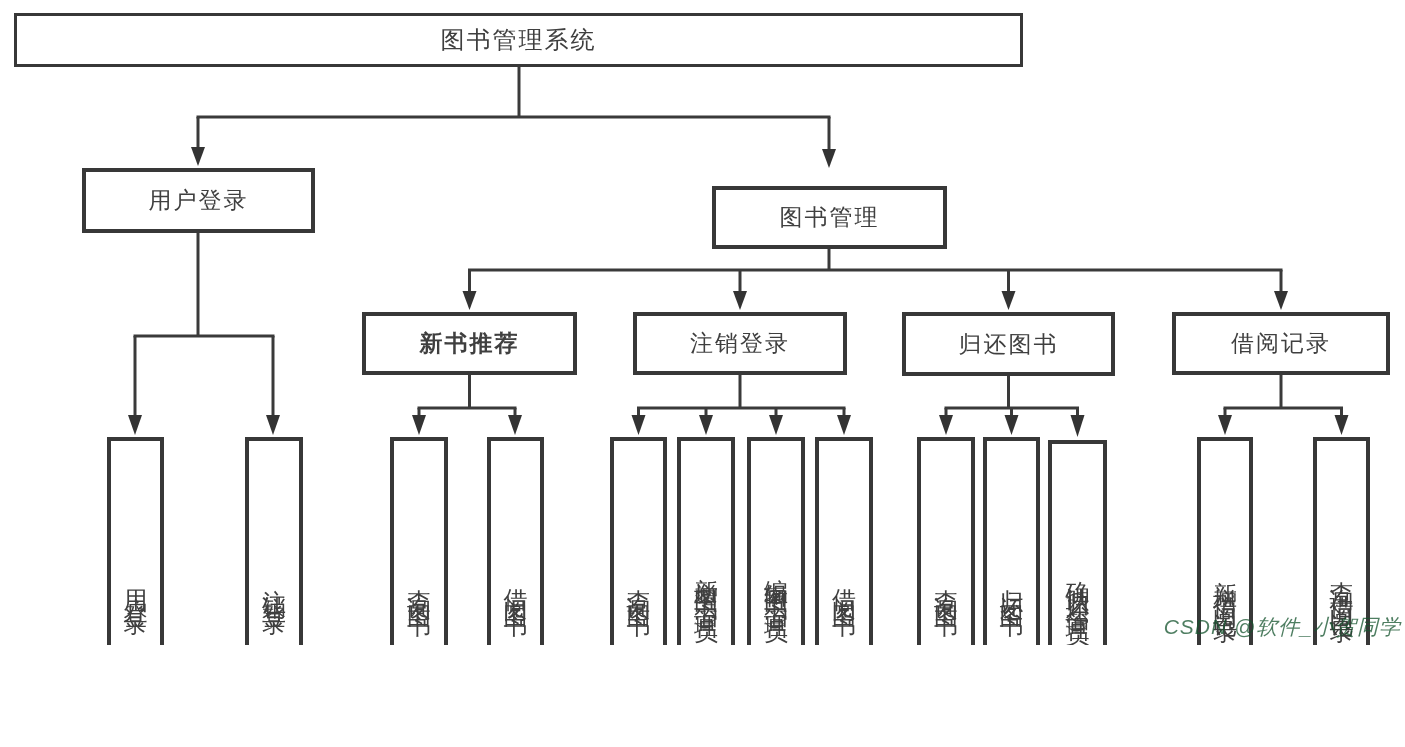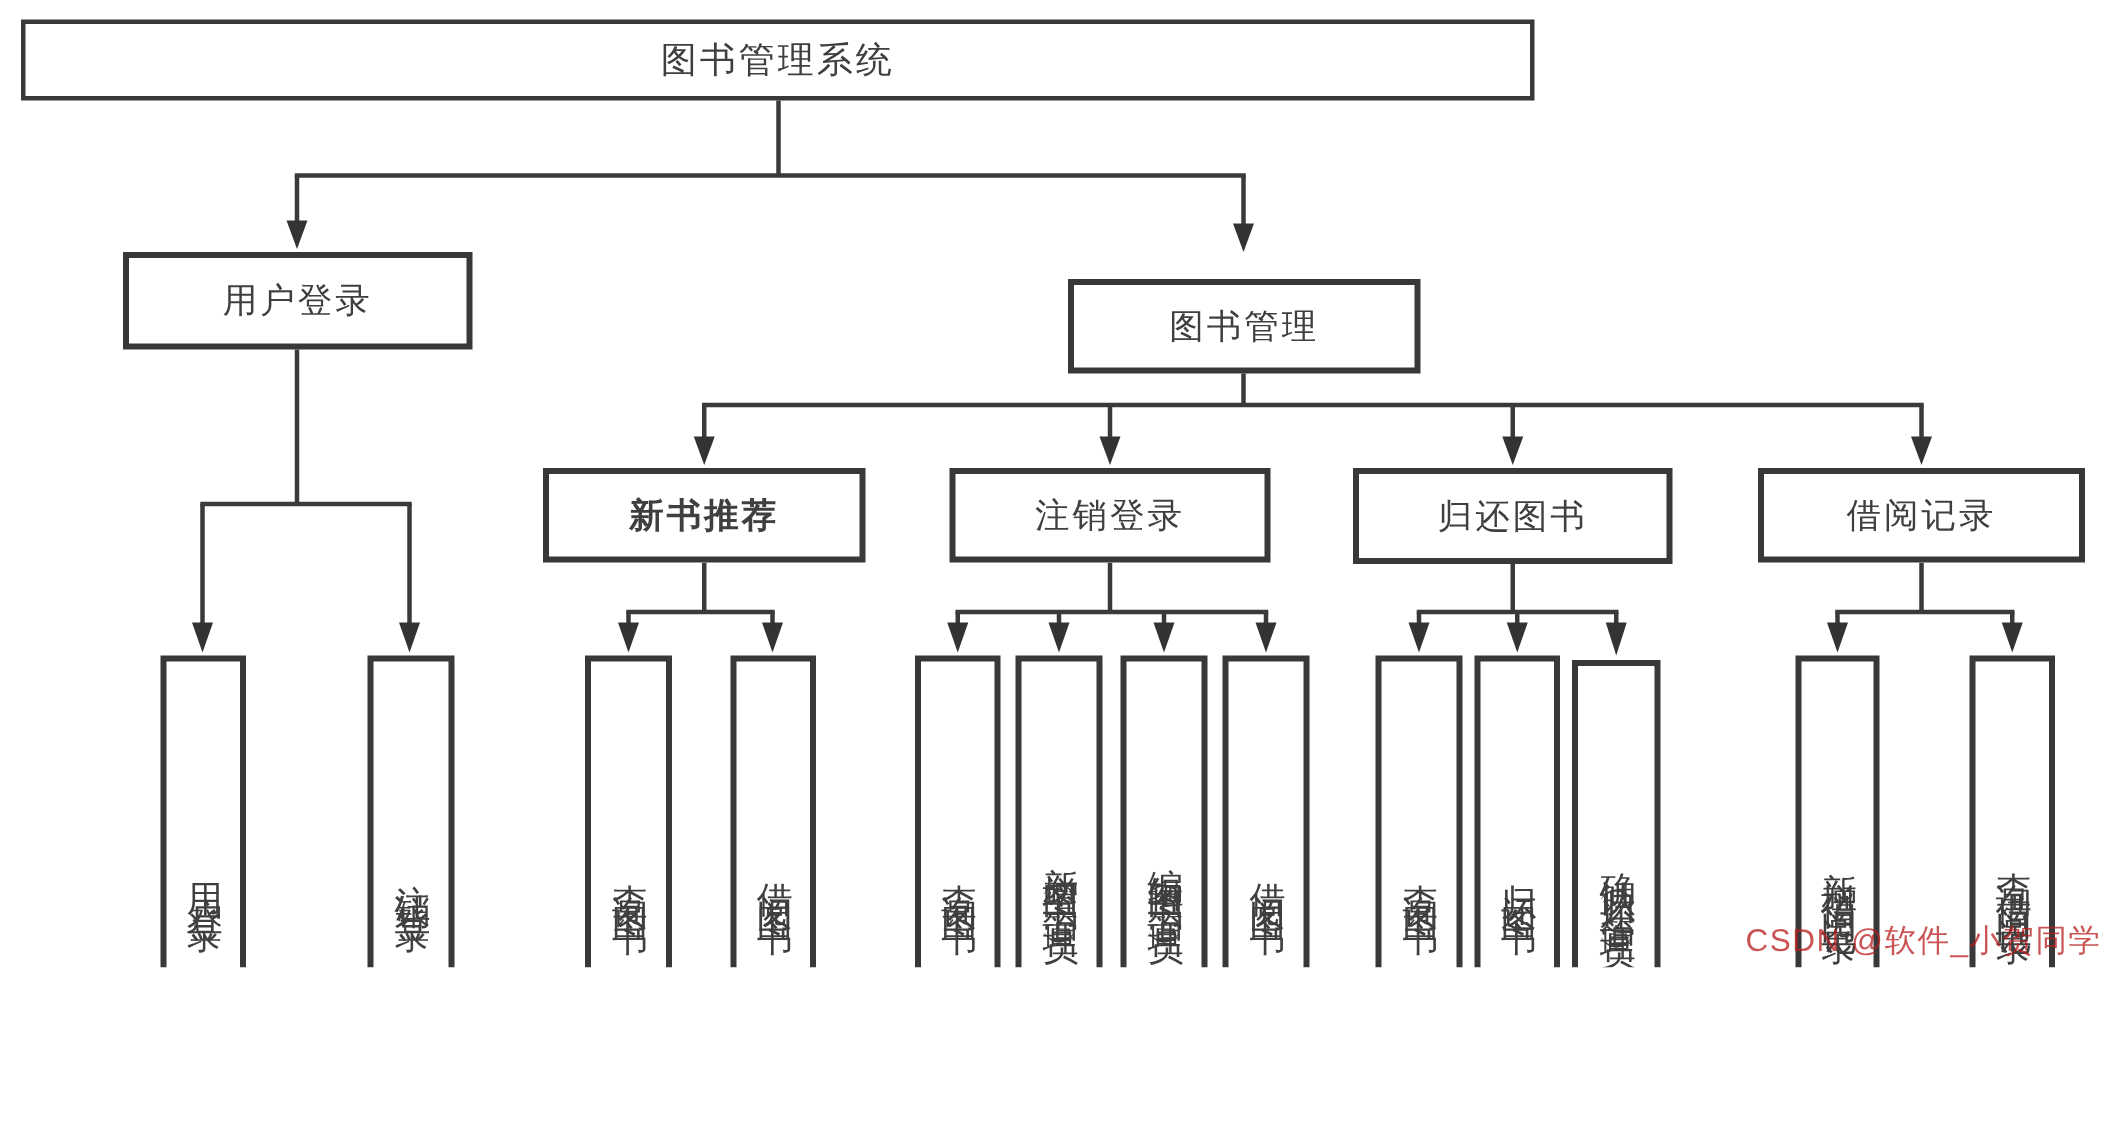--- a/index.html
+++ b/index.html
@@ -36,24 +36,25 @@
     text-orientation: mixed;
     font-size: 24px;
     letter-spacing: 8px;
     line-height: 1;
   }
   .watermark {
     position: absolute;
     right: 4px;
     bottom: 4px;
     font-size: 21px;
-    color: #b91c1c;
+    color: #14532d;
     opacity: 0.75;
     letter-spacing: 1px;
     white-space: nowrap;
+    font-style: italic;
   }
 </style>
 </head>
 <body>
 
 <div id="canvas">
 
   <svg id="connectors" viewBox="0 0 1405 747" xmlns="http://www.w3.org/2000/svg">
 
     <line x1="519" y1="66" x2="519" y2="117"></line>

